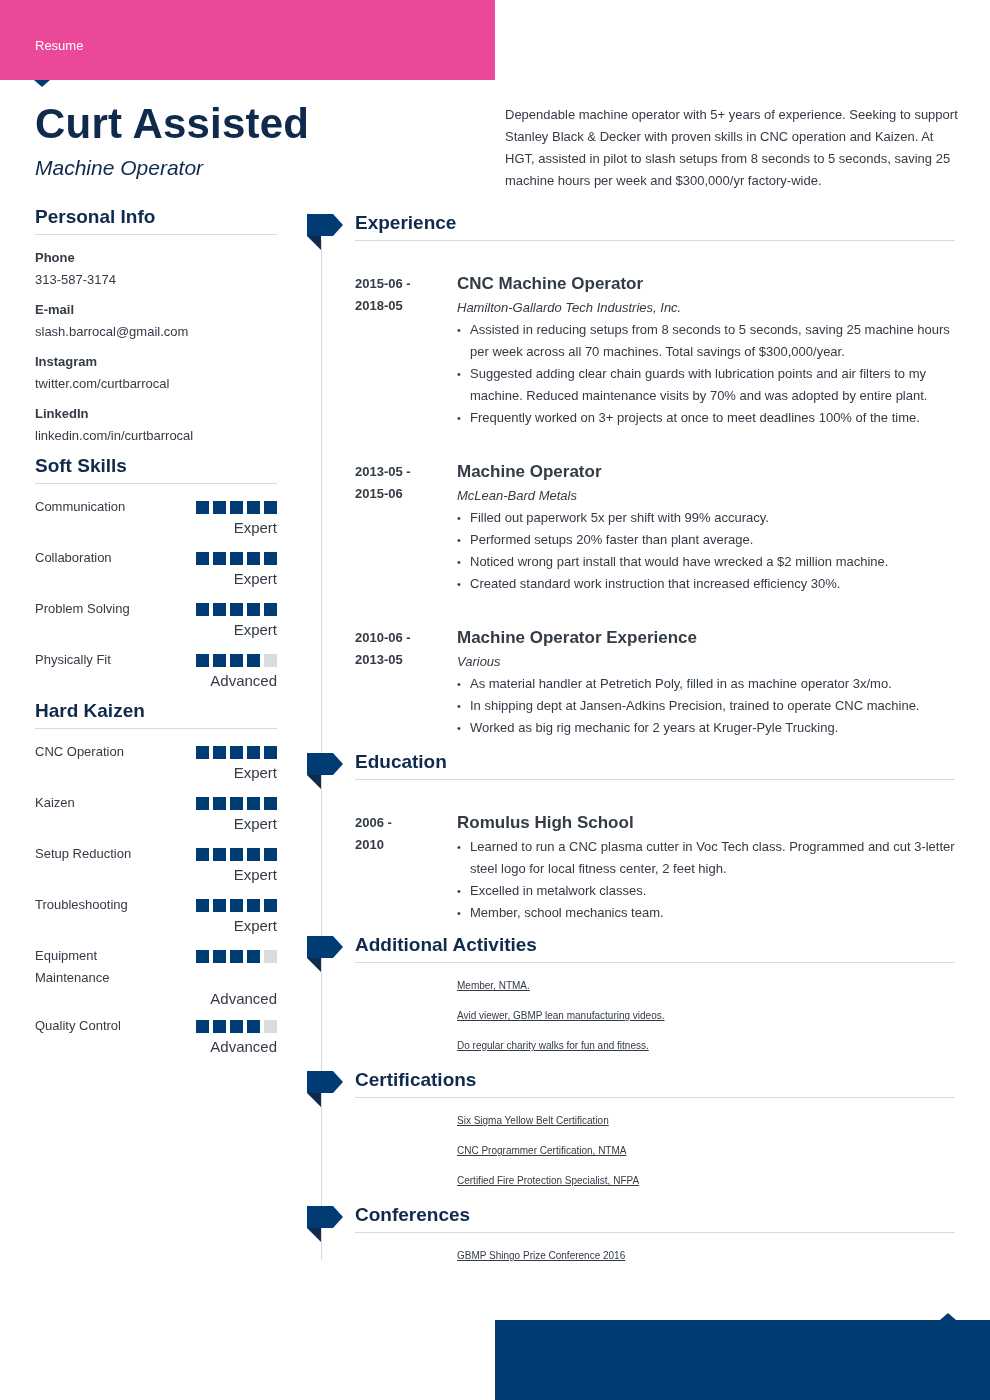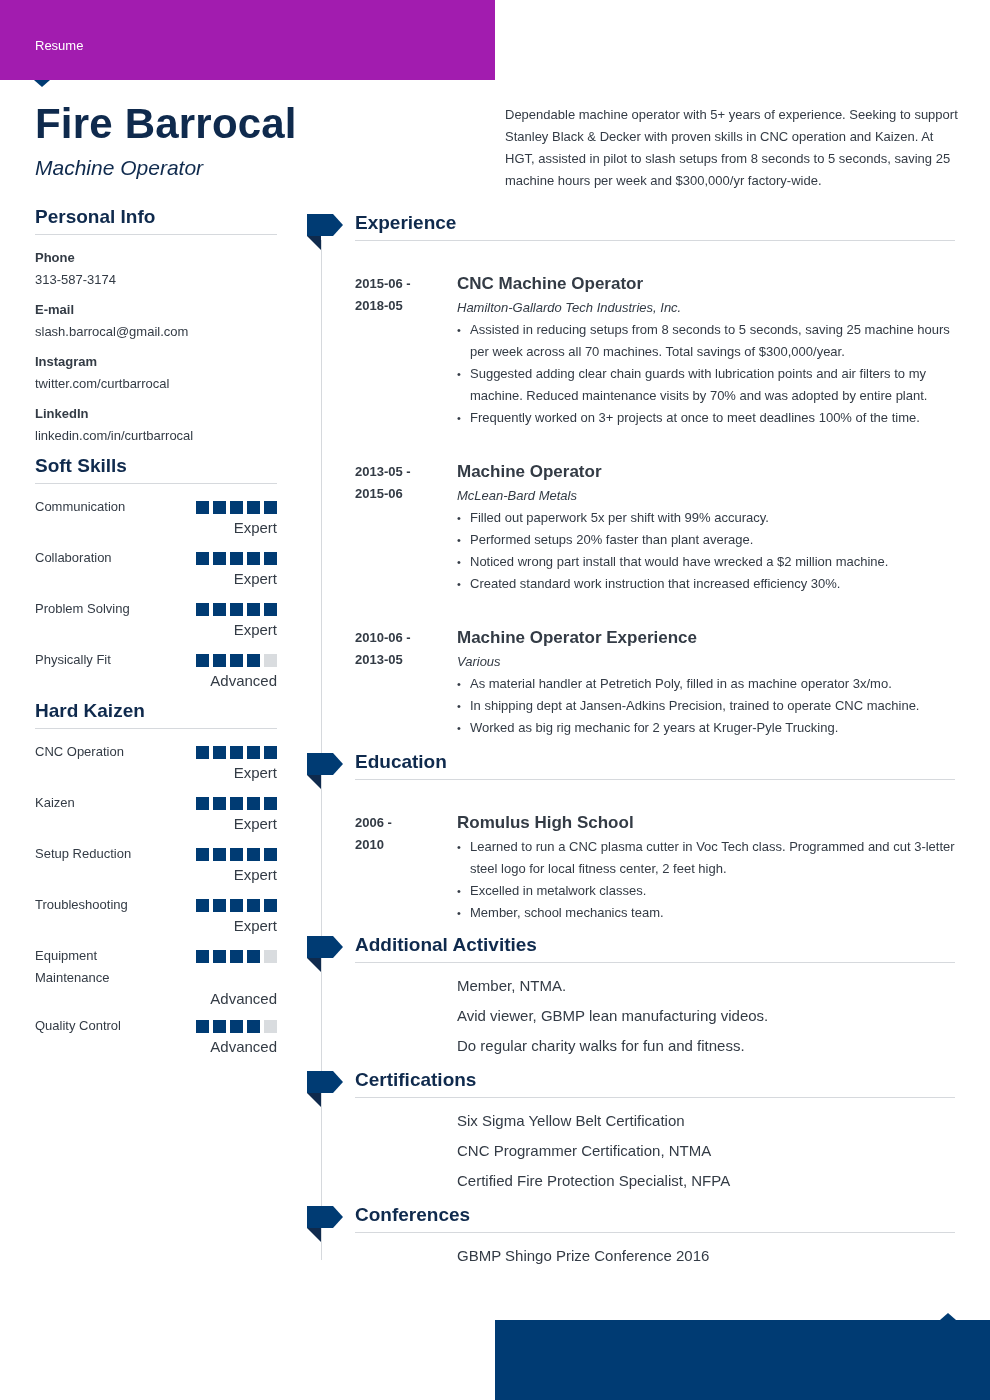--- a/index.html
+++ b/index.html
@@ -1,21 +1,21 @@
 <!DOCTYPE html>
 <html><head>
   <meta charset="utf-8">
   <style>
     * { box-sizing: border-box; margin: 0; padding: 0; }
     html, body { width: 990px; height: 1400px; background: #ffffff; overflow: hidden; }
     body { position: relative; font-family: "Liberation Sans", sans-serif; color: #333b45; }
 
     .top-banner {
       position: absolute; left: 0; top: 0; width: 495px; height: 80px;
-      background: #a21caf;
+      background: #ec4899;
     }
     .top-banner .label {
       position: absolute; left: 35px; top: 38px; font-size: 13px; color: #ffffff;
     }
     .top-banner .tail {
       position: absolute; left: 34px; top: 80px; width: 0; height: 0;
       border-left: 8px solid transparent; border-right: 8px solid transparent;
       border-top: 7px solid #003b73;
     }
 
@@ -77,31 +77,31 @@
     .entry-title { font-size: 17px; font-weight: bold; color: #333b45; line-height: 22px; margin-bottom: 2px; }
     .entry-company { font-size: 13px; font-style: italic; color: #333b45; line-height: 22px; }
     .bullets { list-style: none; }
     .bullets li {
       position: relative; padding-left: 13px; font-size: 13px; line-height: 22px; color: #333b45;
     }
     .bullets li::before {
       content: "\2022"; position: absolute; left: 0; top: 0; font-size: 11px;
     }
     .simple-list { padding-left: 102px; margin-bottom: 8px; }
-    .simple-list div { font-size: 15px; line-height: 30px; color: #333b45; }
+    .simple-list div { font-size: 10px; line-height: 30px; color: #333b45; text-decoration: underline; }
   </style>
 </head>
 <body>
 
 <div class="top-banner">
   <span class="label">Resume</span>
   <span class="tail"></span>
 </div>
 
-<div class="name">Fire Barrocal</div>
+<div class="name">Curt Assisted</div>
 <div class="job-title">Machine Operator</div>
 <div class="summary">Dependable machine operator with 5+ years of experience. Seeking to support Stanley Black &amp; Decker with proven skills in CNC operation and Kaizen. At HGT, assisted in pilot to slash setups from 8 seconds to 5 seconds, saving 25 machine hours per week and $300,000/yr factory-wide.</div>
 
 <div class="left-col">
   <div>
     <div class="sec-title-left">Personal Info</div>
     <div>
       <div class="info-label">Phone</div>
       <div class="info-value">313-587-3174</div>
     </div>

